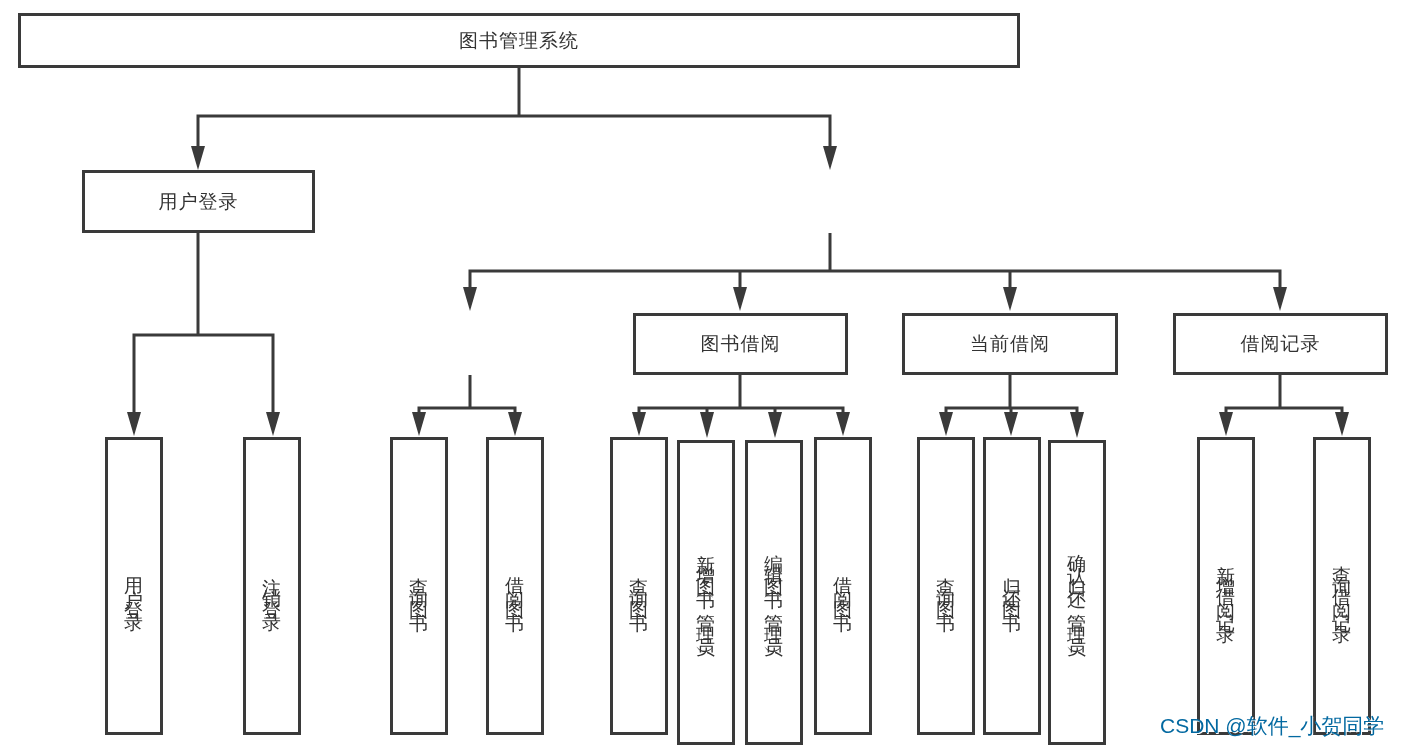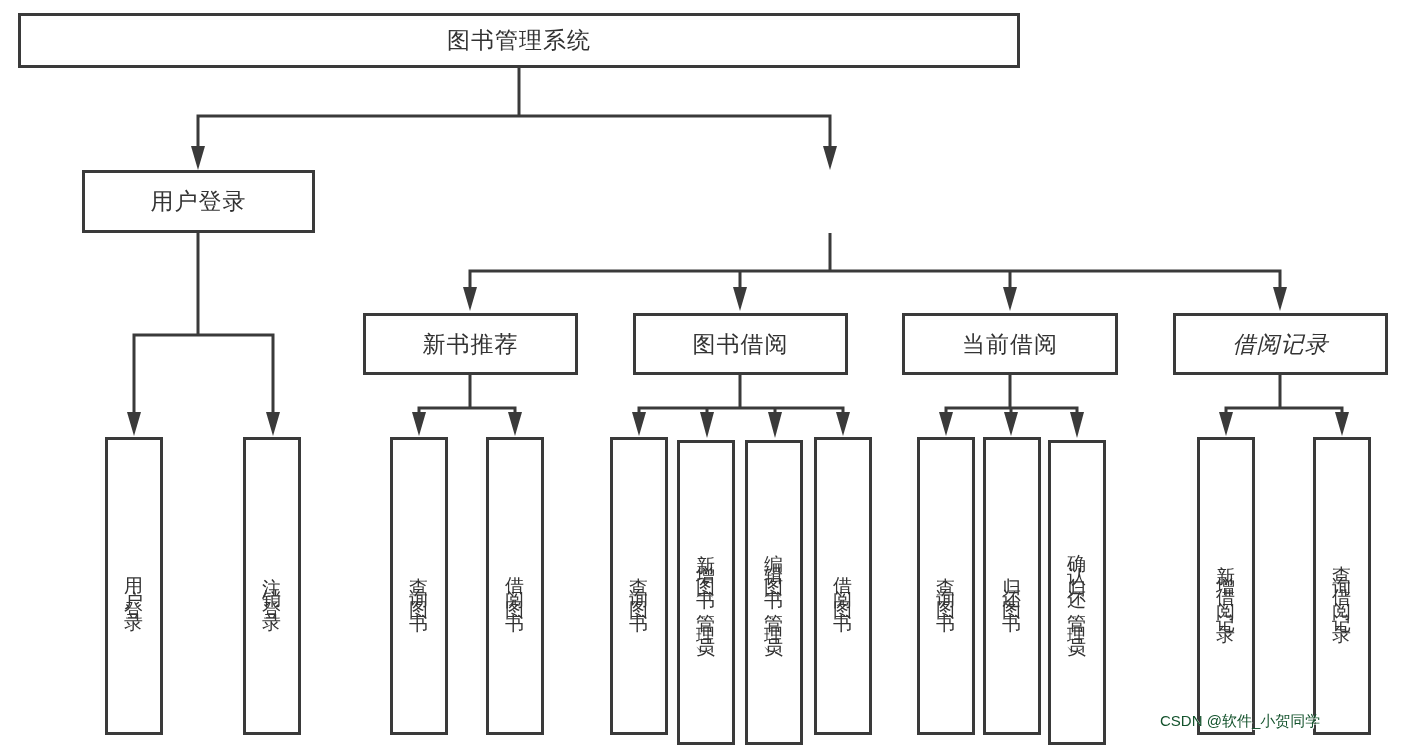--- a/index.html
+++ b/index.html
@@ -26,63 +26,63 @@
     position: absolute;
     box-sizing: border-box;
     border: 3px solid #3a3a3a;
     background: #ffffff;
     display: flex;
     align-items: center;
     justify-content: center;
     color: #333333;
   }
   .node-h {
-    font-size: 23px;
+    font-size: 19px;
     letter-spacing: 1px;
   }
   .node-v span {
     writing-mode: vertical-rl;
     text-orientation: mixed;
     font-size: 19px;
     letter-spacing: 12px;
     color: #333333;
     line-height: 1;
   }
   
   .root       { left: 18px;   top: 13px;  width: 1002px; height: 55px; }
   
   .n-userlogin{ left: 82px;   top: 170px; width: 233px;  height: 63px; }
   .n-bookmgmt { left: 712px;  top: 170px; width: 235px;  height: 63px; }
   
   .n-newbook  { left: 363px;  top: 313px; width: 215px;  height: 62px; }
   .n-borrow   { left: 633px;  top: 313px; width: 215px;  height: 62px; text-align: center; }
   .n-current  { left: 902px;  top: 313px; width: 216px;  height: 62px; }
-  .n-records  { left: 1173px; top: 313px; width: 215px;  height: 62px; font-style: italic; }
+  .n-records  { left: 1173px; top: 313px; width: 215px;  height: 62px; }
   
   .leaf-s { top: 437px; width: 58px; height: 298px; }
   .leaf-t { top: 440px; width: 58px; height: 305px; }
   .l-g1a { left: 105px; }
   .l-g1b { left: 243px; }
   .l-g2a { left: 390px; }
   .l-g2b { left: 486px; }
   .l-g3a { left: 610px; }
   .l-g3b { left: 677px; }
   .l-g3c { left: 745px; }
   .l-g3d { left: 814px; }
   .l-g4a { left: 917px; }
   .l-g4b { left: 983px; }
   .l-g4c { left: 1048px; }
   .l-g5a { left: 1197px; }
   .l-g5b { left: 1313px; }
   .watermark {
     position: absolute;
     left: 1160px;
     top: 712px;
-    font-size: 15px;
-    color: #14532d;
+    font-size: 21px;
+    color: #0369a1;
     text-shadow: 1px 1px 0 #ffffff;
     white-space: nowrap;
     z-index: 5;
   }
 </style>
 </head>
 <body>
 
 <div class="canvas">
 
@@ -137,23 +137,20 @@
   </svg>
 
   <div class="node node-h root">
     <span>图书管理系统</span>
   </div>
 
   <div class="node node-h n-userlogin">
     <span>用户登录</span>
   </div>
 
-  <div class="node node-h n-newbook">
-    <span>新书推荐</span>
-  </div>
   <div class="node node-h n-borrow">
     <span>图书借阅</span>
   </div>
   <div class="node node-h n-current">
     <span>当前借阅</span>
   </div>
   <div class="node node-h n-records">
     <span>借阅记录</span>
   </div>
 

